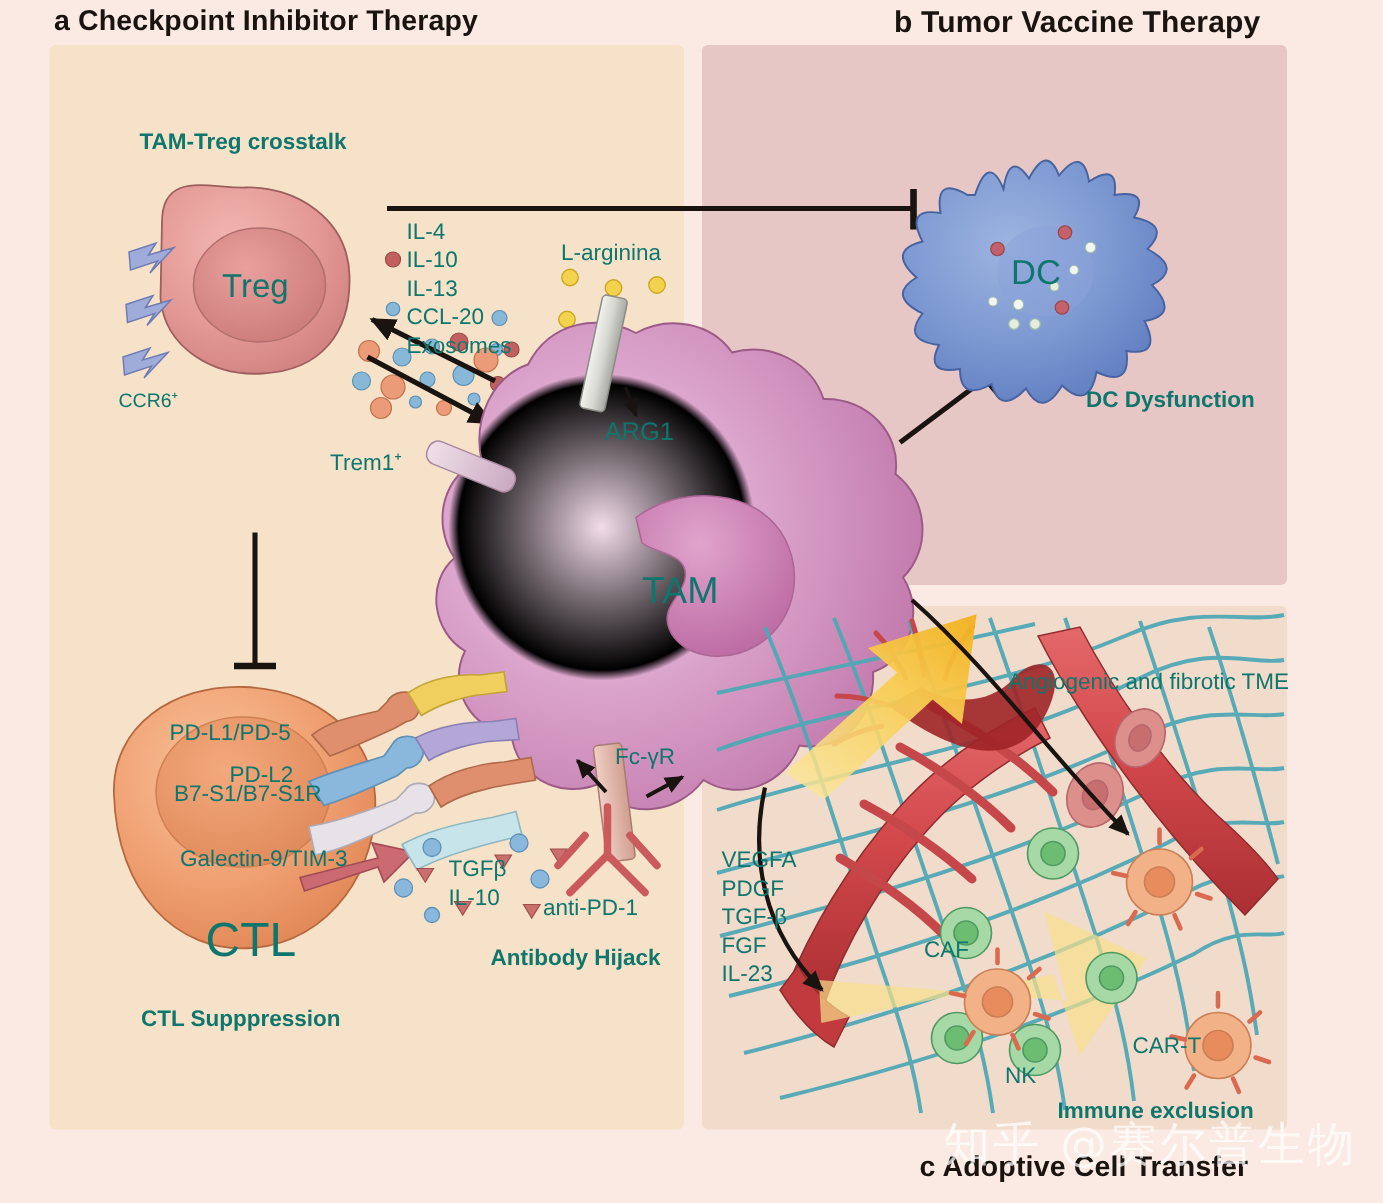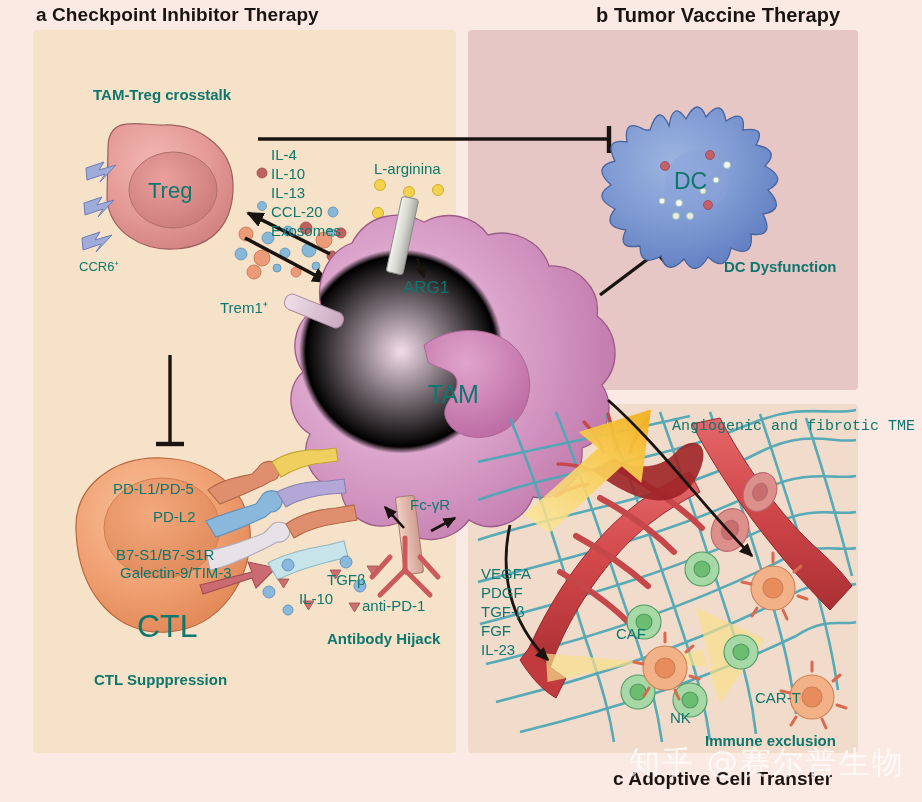--- a/index.html
+++ b/index.html
@@ -389,37 +389,37 @@
   <div class="lbl" style="left:220px;top:297px;">Trem1⁺</div>
 
   <div class="lbl" style="left:374px;top:160px;">L-arginina</div>
 
   <div class="lbl" style="left:403px;top:278px;font-size:17px;">ARG1</div>
 
   <div class="lbl" style="left:428px;top:380px;font-size:25px;">TAM</div>
 
   <div class="lbl" style="left:113px;top:480px;">PD-L1/PD-5</div>
   <div class="lbl" style="left:153px;top:508px;text-align:right;">PD-L2</div>
-  <div class="lbl" style="left:116px;top:546px;">B7-S1/B7-S1R</div>
+  <div class="lbl" style="left:116px;top:521px;">B7-S1/B7-S1R</div>
   <div class="lbl" style="left:120px;top:564px;">Galectin-9/TIM-3</div>
 
   <div class="lbl" style="left:137px;top:608px;font-size:32px;">CTL</div>
   <div class="lbl lbl-b" style="left:94px;top:671px;">CTL Supppression</div>
 
-  <div class="lbl" style="left:299px;top:571px;margin-left:28px;">TGFβ</div>
+  <div class="lbl" style="left:299px;top:571px;">TGFβ</div>
   <div class="lbl" style="left:299px;top:590px;">IL-10</div>
 
   <div class="lbl" style="left:410px;top:496px;">Fc-γR</div>
   <div class="lbl" style="left:362px;top:597px;">anti-PD-1</div>
   <div class="lbl lbl-b" style="left:327px;top:630px;">Antibody Hijack</div>
 
   <div class="lbl" style="left:674px;top:168px;font-size:23px;">DC</div>
   <div class="lbl lbl-b" style="left:688px;top:258px;margin-left:36px;">DC Dysfunction</div>
 
-  <div class="lbl" style="left:672px;top:418px;font-family:Liberation Mono, monospace;">Angiogenic and fibrotic TME</div>
+  <div class="lbl" style="left:672px;top:446px;">Angiogenic and fibrotic TME</div>
 
   <div class="lbl" style="left:481px;top:565px;">VEGFA</div>
   <div class="lbl" style="left:481px;top:584px;">PDGF</div>
   <div class="lbl" style="left:481px;top:603px;">TGF-β</div>
   <div class="lbl" style="left:481px;top:622px;">FGF</div>
   <div class="lbl" style="left:481px;top:641px;">IL-23</div>
 
   <div class="lbl" style="left:616px;top:625px;">CAF</div>
   <div class="lbl" style="left:670px;top:709px;">NK</div>
   <div class="lbl" style="left:755px;top:689px;">CAR-T</div>

